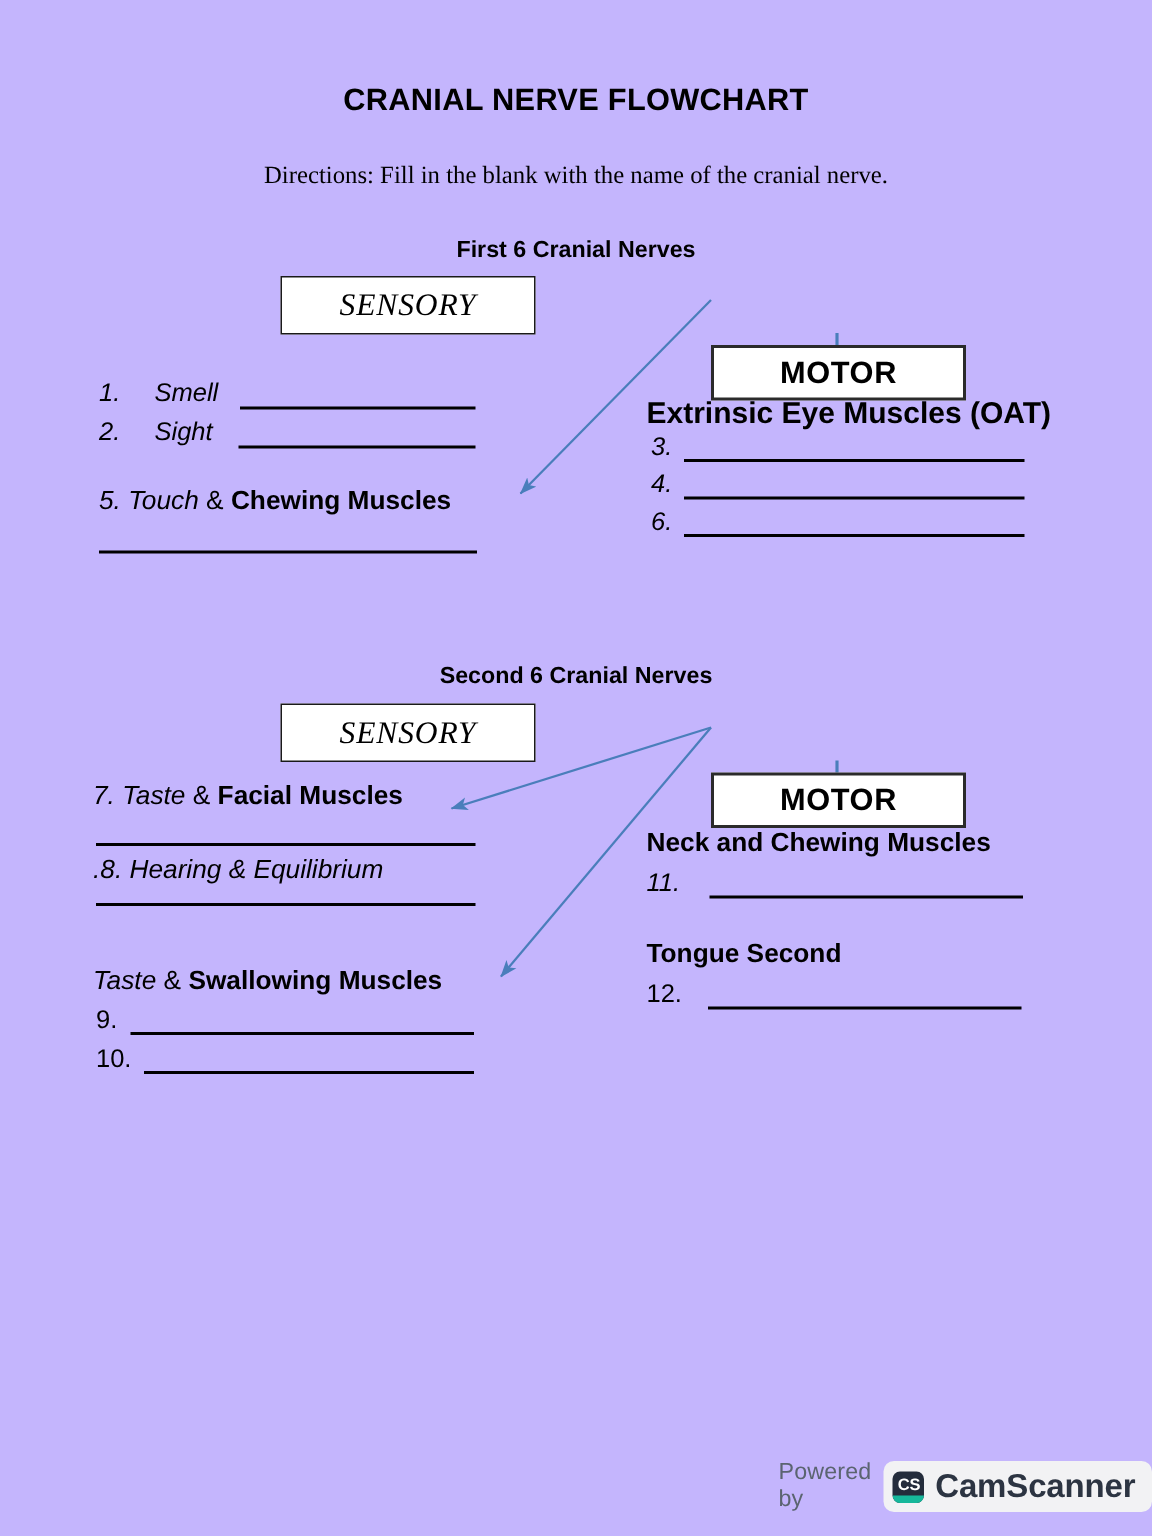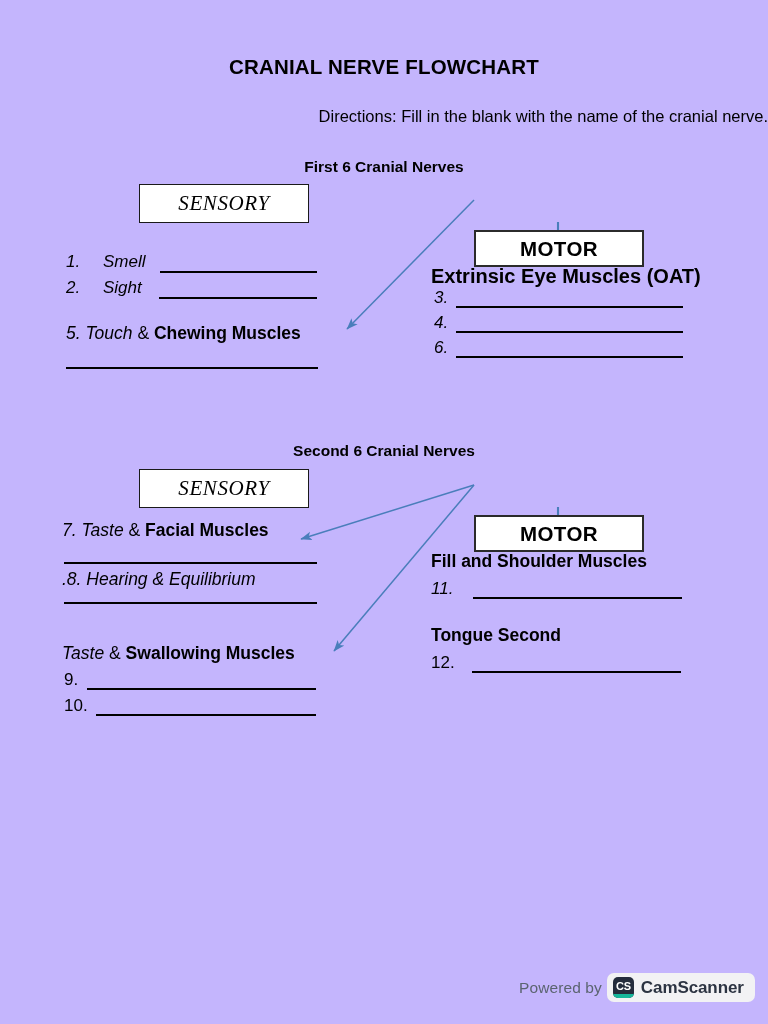--- a/index.html
+++ b/index.html
@@ -31,24 +31,24 @@
     font-size: 20.5px;
     font-weight: bold;
     letter-spacing: 0.2px;
     font-family: "Liberation Sans", sans-serif;
   }
   #directions {
     position: absolute;
     top: 107px;
     left: 0;
     width: 768px;
-    text-align: right;
+    text-align: center;
     font-size: 16.5px;
     font-weight: normal;
-    font-family: Liberation Sans, sans-serif;
+    font-family: Liberation Serif, serif;
   }
   .section-heading {
     position: absolute;
     width: 768px;
     left: 0;
     text-align: center;
     font-size: 15.5px;
     font-weight: bold;
     font-family: "Liberation Sans", sans-serif;
   }
@@ -64,20 +64,21 @@
     align-items: center;
     justify-content: center;
   }
   .nerve-box.sensory {
     border: 1.6px solid #1a1a1a;
     font-family: "Liberation Serif", serif;
     font-style: italic;
     font-weight: normal;
     font-size: 21px;
     letter-spacing: 0.6px;
+    margin-left: 48px;
   }
   .nerve-box.motor {
     border: 2.6px solid #2b2b2b;
     font-family: "Liberation Sans", sans-serif;
     font-weight: bold;
     font-size: 20.5px;
     letter-spacing: 0.4px;
     margin-top: 45px;
   }
   #box-sensory-1 { left: 139px; top: 184px; width: 170px; height: 39px; }
@@ -166,21 +167,21 @@
     top: -1px;
   }
   #cs-mark .cs-stripe {
     position: absolute;
     left: 0; bottom: 0;
     width: 100%;
     height: 4.5px;
     background: #16b79b;
   }
   #cs-word {
-    font-size: 17px;
+    font-size: 22px;
     font-weight: bold;
     color: #2c3442;
     letter-spacing: -0.1px;
   }
 </style>
 </head>
 <body>
 
 <div id="page">
 
@@ -260,21 +261,21 @@
   <div class="txt" style="left:62px; top:645px; font-size:17.5px;">
     <span class="it">Taste</span><span class="rm">&nbsp;</span><span class="rm">&amp;</span><span class="rm">&nbsp;</span><span class="bd">Swallowing Muscles</span>
   </div>
 
   <div class="numlist" style="left:64px; top:670px; font-style:normal;">9.</div>
   <div class="blank" style="left:87px; top:688px; width:229px;"></div>
 
   <div class="numlist" style="left:64px; top:696px; font-style:normal;">10.</div>
   <div class="blank" style="left:96px; top:714px; width:220px;"></div>
 
-  <div class="txt bd" style="left:431px; top:553px; font-size:17.5px;">Fill and Shoulder Muscles</div>
+  <div class="txt bd" style="left:431px; top:553px; font-size:17.5px;">Neck and Chewing Muscles</div>
   <div class="numlist" style="left:431px; top:579px;">11.</div>
   <div class="blank" style="left:473px; top:597px; width:209px;"></div>
 
   <div class="txt bd" style="left:431px; top:627px; font-size:17.5px;">Tongue Second</div>
   <div class="numlist" style="left:431px; top:653px; font-style:normal;">12.</div>
   <div class="blank" style="left:472px; top:671px; width:209px;"></div>
 
   <div id="watermark">
     <span class="pb">Powered by</span>
     <span id="cs-badge">

